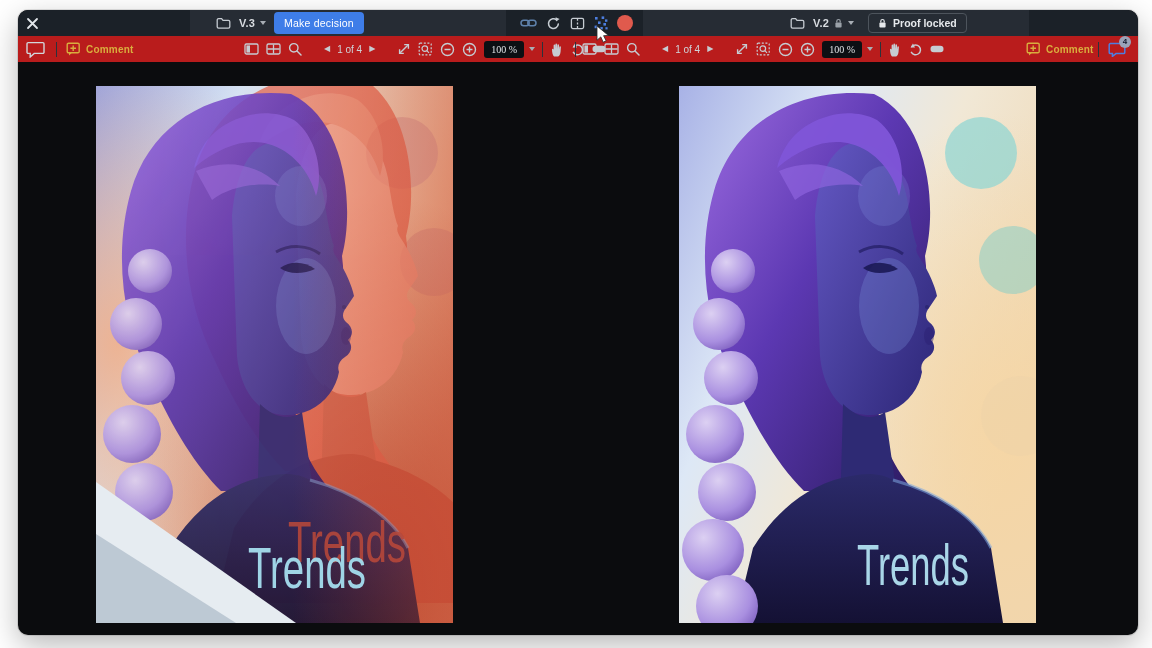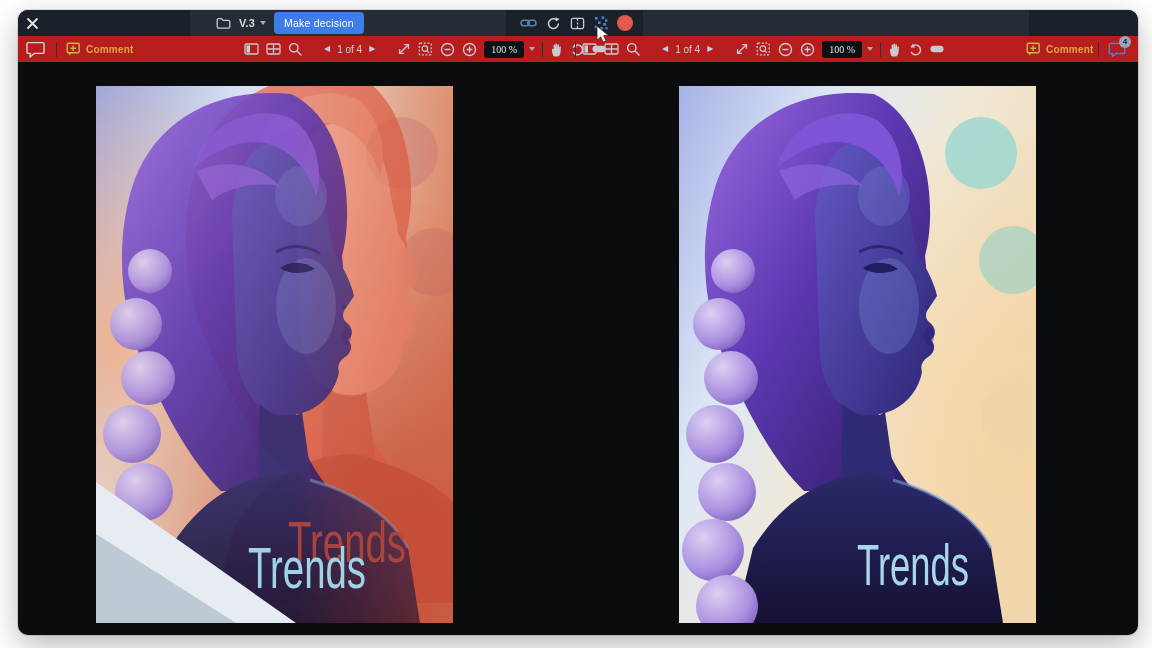--- a/index.html
+++ b/index.html
@@ -152,20 +152,42 @@
               <rect x="9.4" y="7" width="2.6" height="2.6"></rect>
               <rect x="0.6" y="9.6" width="2.6" height="2.6"></rect>
               <rect x="6.4" y="11" width="2.4" height="2.4"></rect>
               <rect x="11.4" y="11.2" width="2.2" height="2.2"></rect>
             </g>
           </svg>
       </span>
       <span class="avatar" style="background:#e05a4d;"></span>
     </div>
 
+    <div class="hgroup" style="left:772px;">
+      <span class="iconbtn">
+        <svg class="ic" width="15" height="13" viewBox="0 0 15 13">
+            <path d="M1.2,3 a1.4,1.4 0 0 1 1.4,-1.4 H5.6 l1.4,1.7 H12.4 a1.4,1.4 0 0 1 1.4,1.4 V9.8 a1.4,1.4 0 0 1 -1.4,1.4 H2.6 a1.4,1.4 0 0 1 -1.4,-1.4 Z" fill="none" stroke="#c6ccd2" stroke-width="1.3"></path>
+          </svg>
+      </span>
+      <span class="iconbtn" style="gap:5px;">
+        <span class="vlabel">V.2</span>
+        <svg class="ic" width="9" height="11" viewBox="0 0 9 11">
+            <rect x="1.4" y="4.6" width="6.2" height="5" rx="1" fill="#9aa1a8"></rect>
+            <path d="M2.8,4.6 V3.2 a1.7,1.7 0 0 1 3.4,0 V4.6" fill="none" stroke="#9aa1a8" stroke-width="1.2"></path>
+          </svg>
+        <span class="caret"></span>
+      </span>
+      <span class="pill-locked" style="margin-left:6px;">
+        <svg class="ic" width="9" height="11" viewBox="0 0 9 11">
+            <rect x="1.4" y="4.6" width="6.2" height="5" rx="1" fill="#e6e9ec"></rect>
+            <path d="M2.8,4.6 V3.2 a1.7,1.7 0 0 1 3.4,0 V4.6" fill="none" stroke="#e6e9ec" stroke-width="1.2"></path>
+          </svg>
+        <span>Proof locked</span>
+      </span>
+    </div>
   </div>
 
   <div class="row2">
 
     <div class="tgroup" style="left:8px;">
       <span class="iconbtn">
         <svg class="ic" width="19" height="17" viewBox="0 0 19 17">
             <path d="M2.2,1.6 h14.6 a1.2,1.2 0 0 1 1.2,1.2 v8.4 a1.2,1.2 0 0 1 -1.2,1.2 H8.2 L4.2,16 V12.4 H2.2 a1.2,1.2 0 0 1 -1.2,-1.2 V2.8 a1.2,1.2 0 0 1 1.2,-1.2 Z" fill="none" stroke="#d2d7db" stroke-width="1.4"></path>
           </svg>
       </span>

